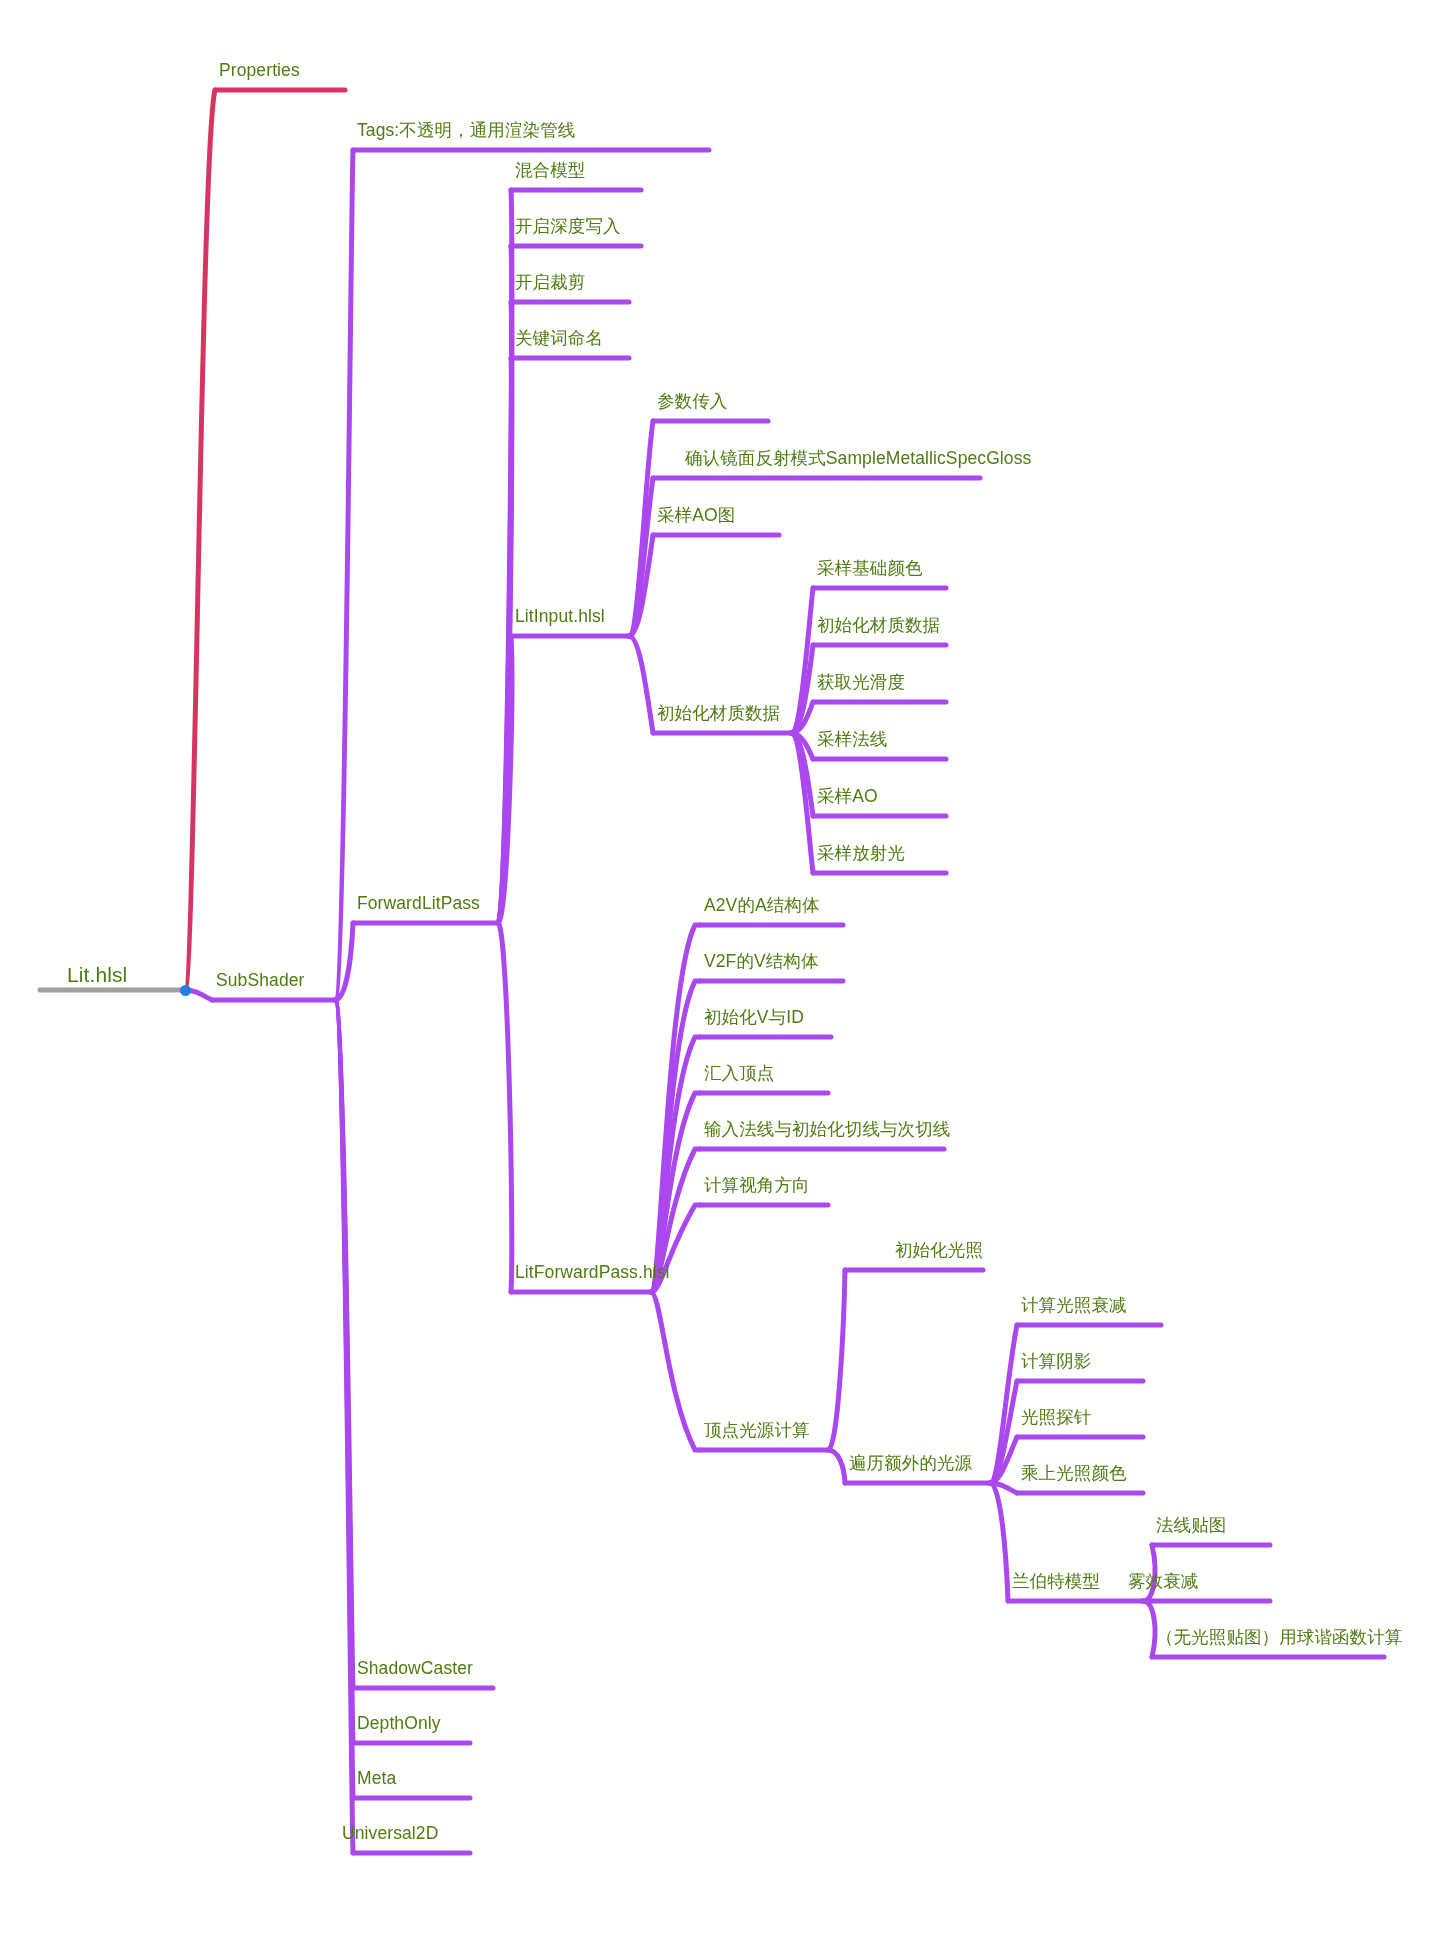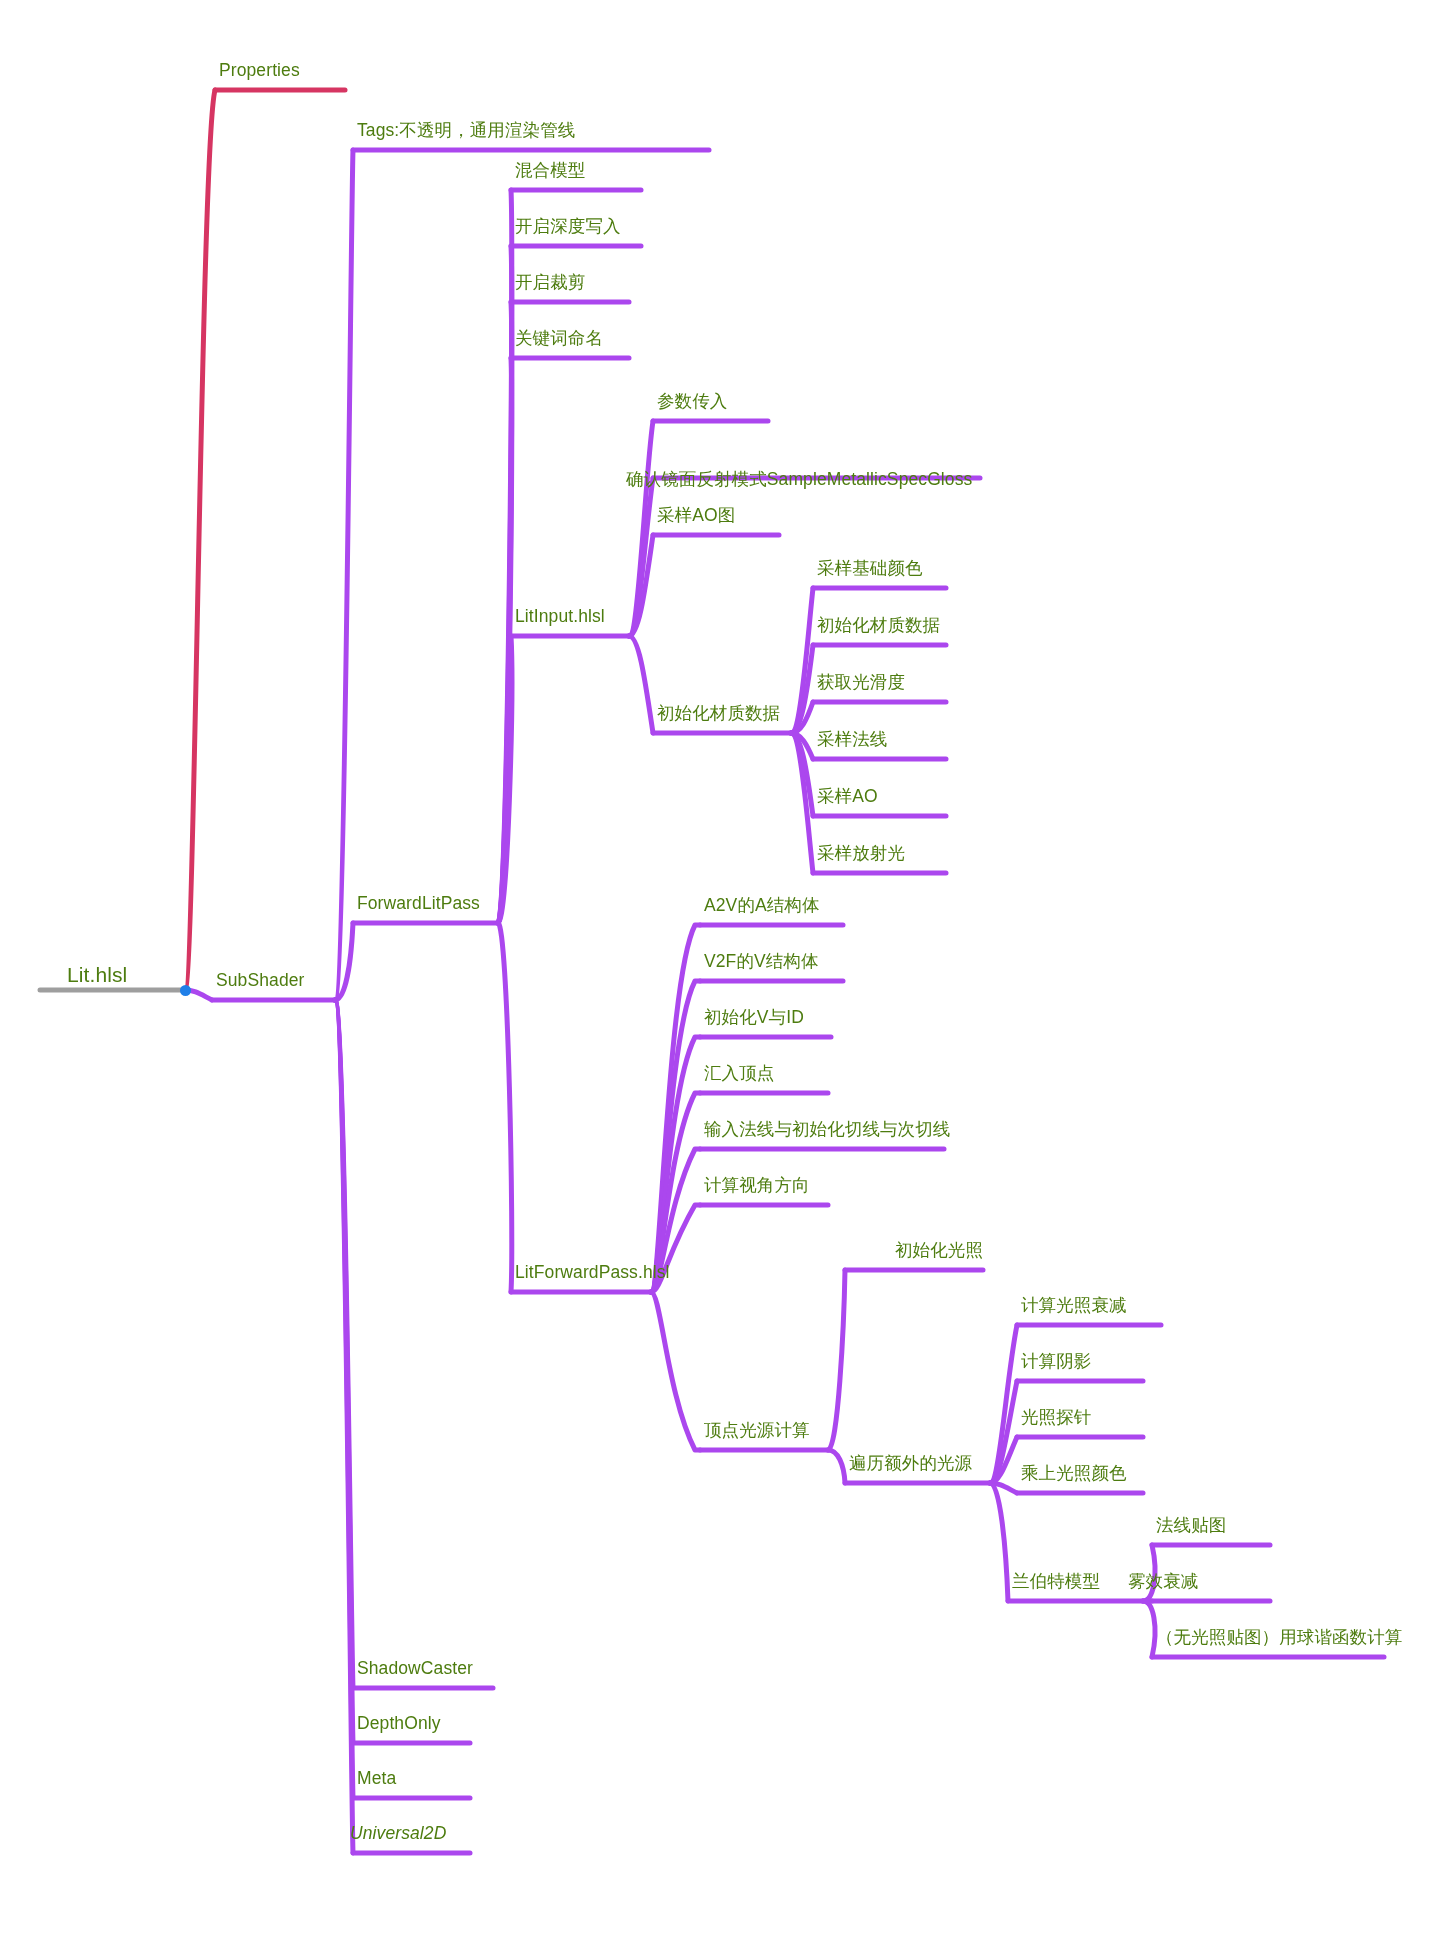--- a/index.html
+++ b/index.html
@@ -114,29 +114,29 @@
   <div id="labels">
       <div class="node-label root" style="left: 67px; top: 964px;">Lit.hlsl</div>
       <div class="root-dot" style="left: 180px; top: 985px;"></div>
       <div class="node-label" style="left: 219px; top: 62px;">Properties</div>
       <div class="node-label" style="left: 216px; top: 972px;">SubShader</div>
       <div class="node-label" style="left: 357px; top: 122px;">Tags:不透明，通用渲染管线</div>
       <div class="node-label" style="left: 357px; top: 895px;">ForwardLitPass</div>
       <div class="node-label" style="left: 357px; top: 1660px;">ShadowCaster</div>
       <div class="node-label" style="left: 357px; top: 1715px;">DepthOnly</div>
       <div class="node-label" style="left: 357px; top: 1770px;">Meta</div>
-      <div class="node-label" style="left: 350px; top: 1825px; font-style: italic;">Universal2D</div>
+      <div class="node-label" style="left: 342px; top: 1825px;">Universal2D</div>
       <div class="node-label" style="left: 515px; top: 162px;">混合模型</div>
       <div class="node-label" style="left: 515px; top: 218px;">开启深度写入</div>
       <div class="node-label" style="left: 515px; top: 274px;">开启裁剪</div>
       <div class="node-label" style="left: 515px; top: 330px;">关键词命名</div>
       <div class="node-label" style="left: 515px; top: 608px;">LitInput.hlsl</div>
       <div class="node-label" style="left: 515px; top: 1264px;">LitForwardPass.hlsl</div>
       <div class="node-label" style="left: 657px; top: 393px;">参数传入</div>
-      <div class="node-label" style="left: 626px; top: 450px; margin-top: 21px;">确认镜面反射模式SampleMetallicSpecGloss</div>
+      <div class="node-label" style="left: 685px; top: 450px;">确认镜面反射模式SampleMetallicSpecGloss</div>
       <div class="node-label" style="left: 657px; top: 507px;">采样AO图</div>
       <div class="node-label" style="left: 657px; top: 705px;">初始化材质数据</div>
       <div class="node-label" style="left: 817px; top: 560px;">采样基础颜色</div>
       <div class="node-label" style="left: 817px; top: 617px;">初始化材质数据</div>
       <div class="node-label" style="left: 817px; top: 674px;">获取光滑度</div>
       <div class="node-label" style="left: 817px; top: 731px;">采样法线</div>
       <div class="node-label" style="left: 817px; top: 788px;">采样AO</div>
       <div class="node-label" style="left: 817px; top: 845px;">采样放射光</div>
       <div class="node-label" style="left: 704px; top: 897px;">A2V的A结构体</div>
       <div class="node-label" style="left: 704px; top: 953px;">V2F的V结构体</div>

